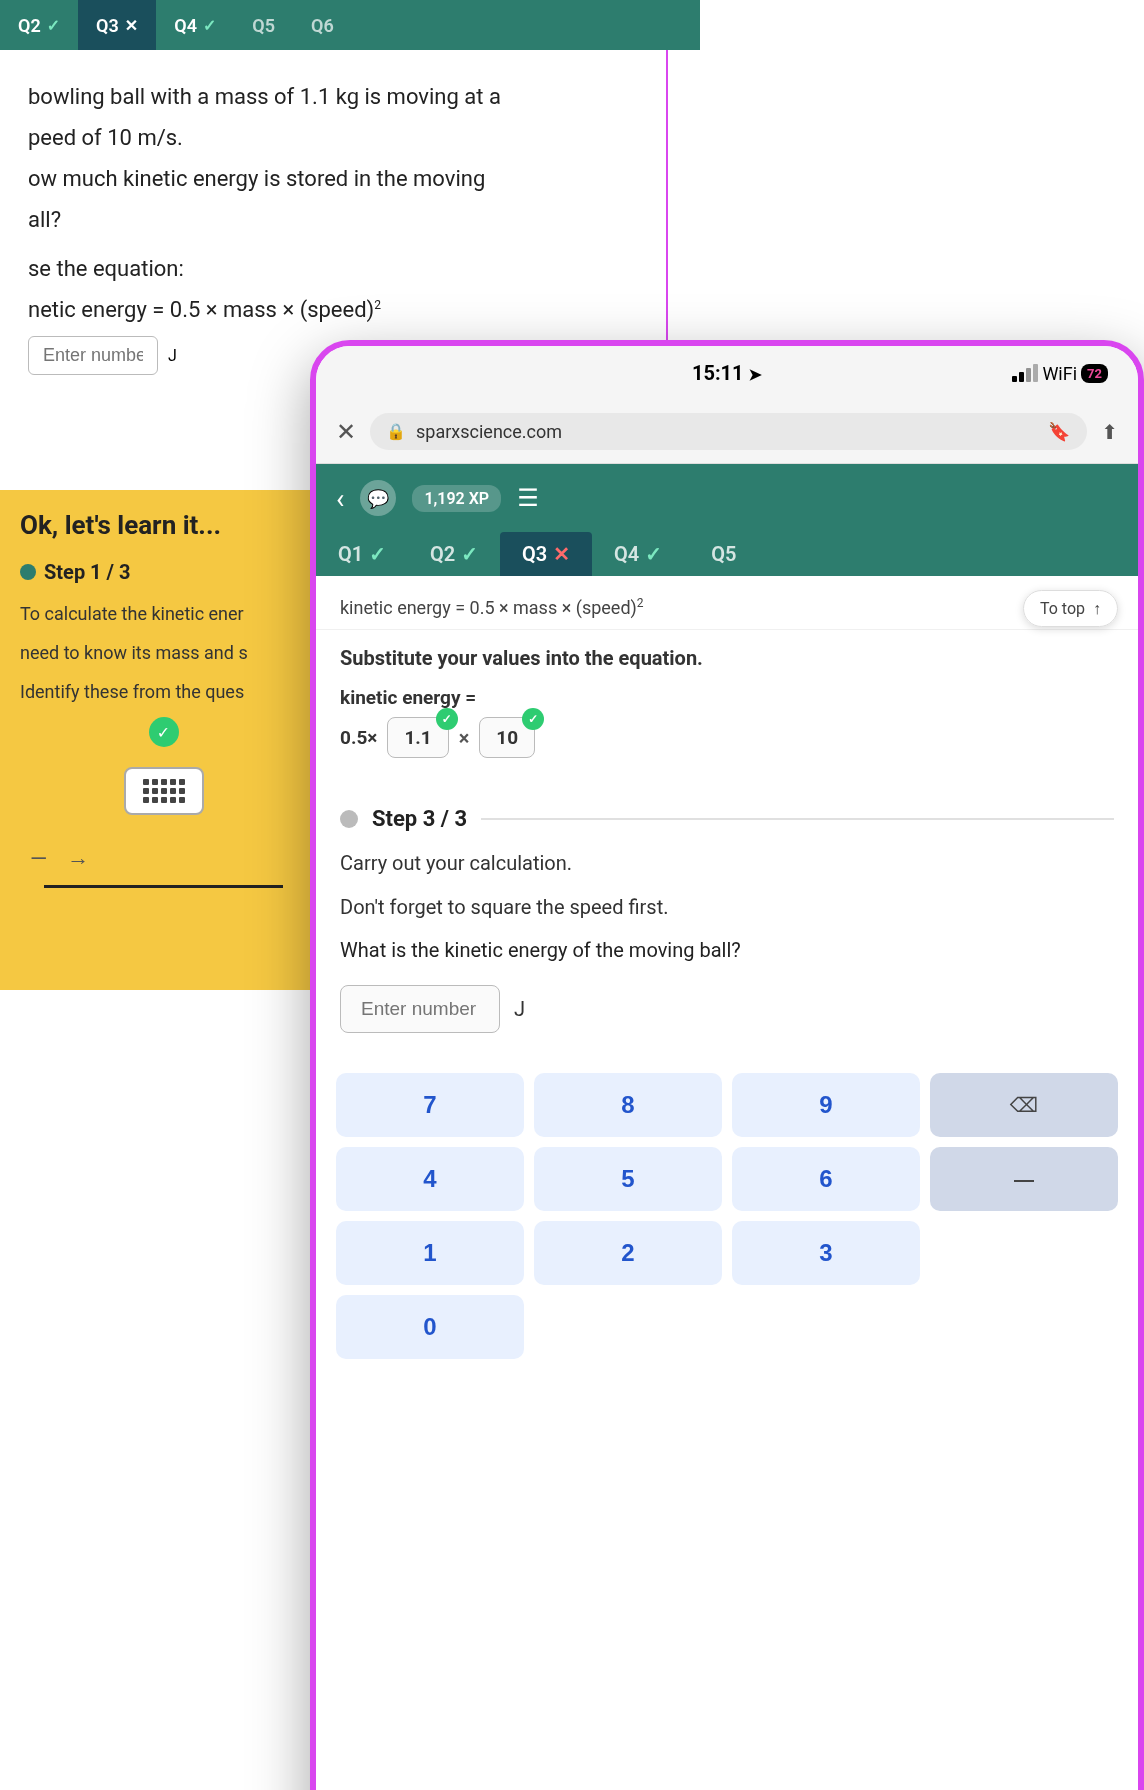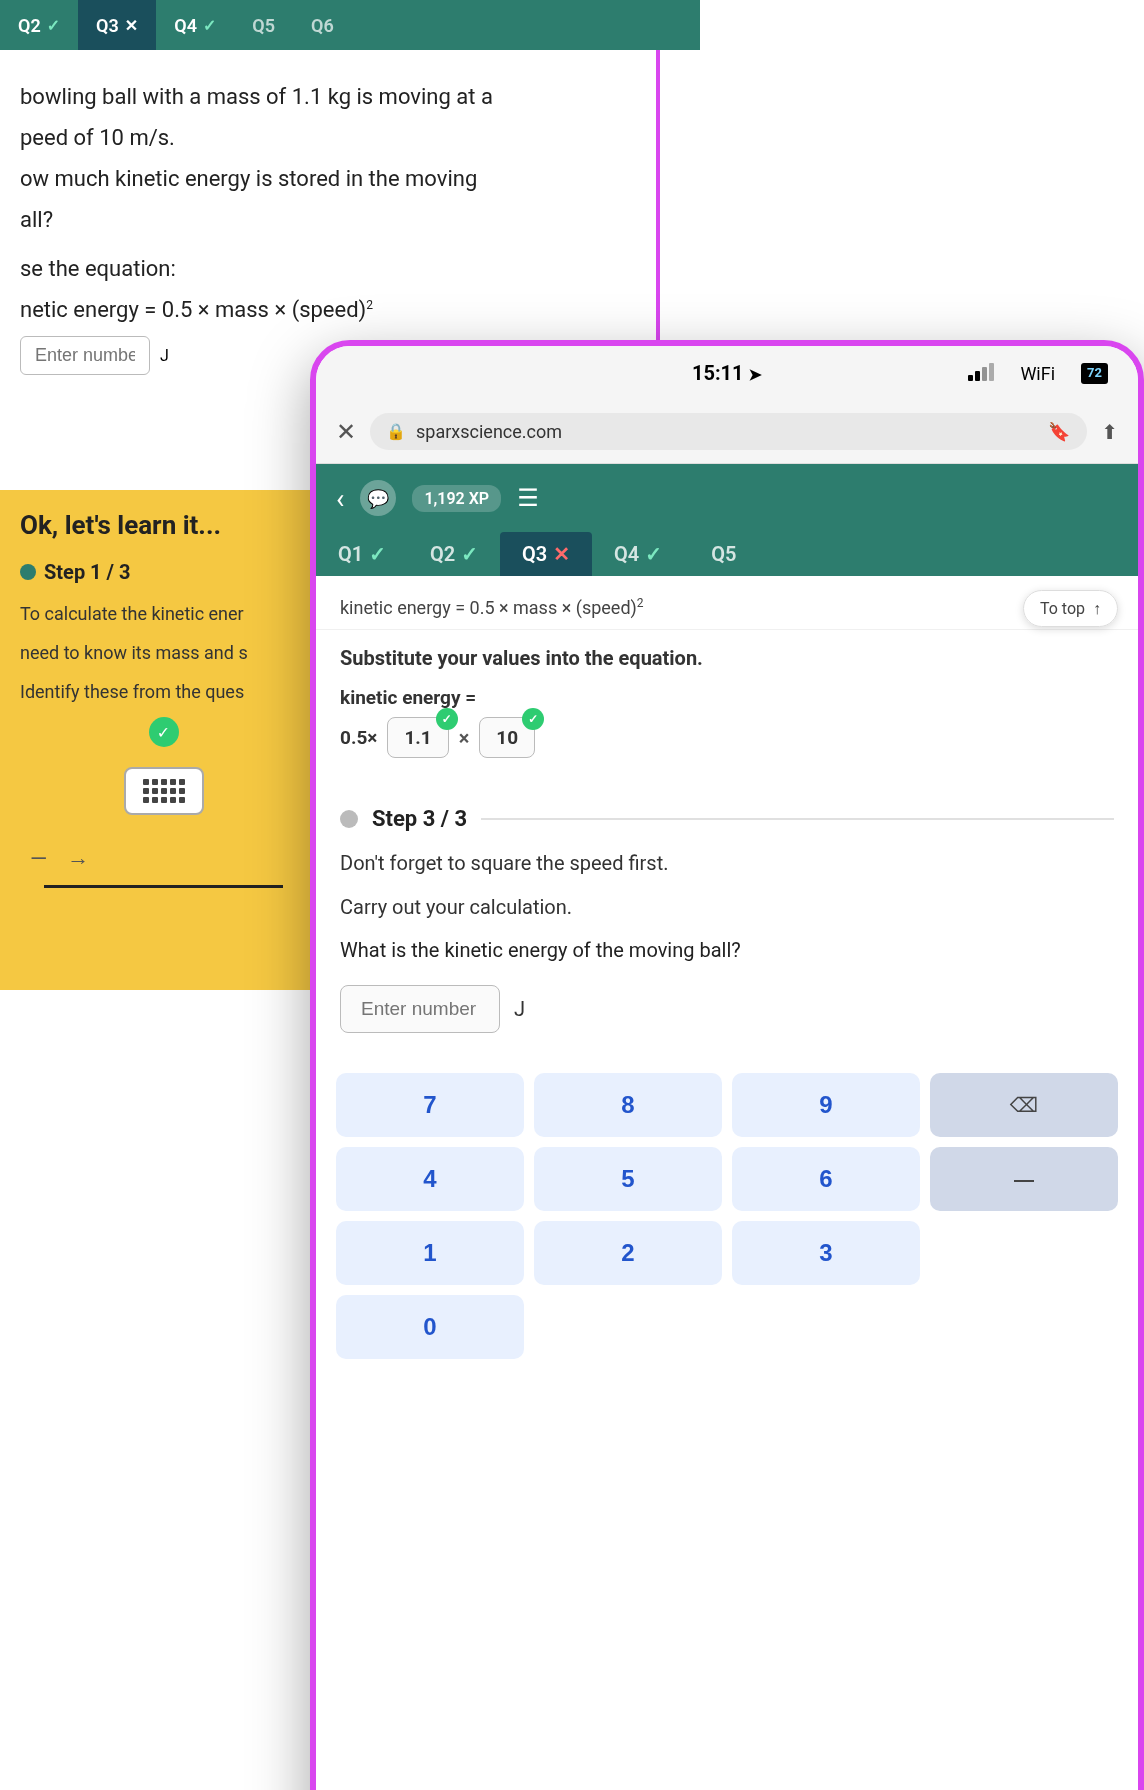--- a/index.html
+++ b/index.html
@@ -45,25 +45,25 @@
     }
     .q-tab-bg.active-dark {
       background: #1a4f5c;
     }
     .check-icon { color: #7ce8c0; font-size: 16px; }
     .x-icon { color: #fff; font-size: 16px; }
 
     
     .bg-content {
       position: absolute;
-      top: 50px; left: 0;
+      top: 50px; left: 8px;
       width: 660px;
       padding: 30px 20px;
       background: #fff;
-      border-right: 4px solid #d946ef;
+      border-right: 2px solid #d946ef;
     }
 
     .bg-content p {
       font-size: 22px;
       line-height: 1.5;
       color: #222;
       margin-bottom: 8px;
     }
 
     .bg-input-row {
@@ -195,38 +195,39 @@
       font-weight: 700;
       color: #000;
       position: absolute;
       left: 50%;
       transform: translateX(-50%);
     }
     .status-icons {
       position: absolute;
       right: 30px;
       display: flex;
-      gap: 26px;
+      align-items: center;
+      gap: 4px;
     }
     .signal-bars {
       display: flex;
       align-items: flex-end;
       gap: 2px;
       height: 18px;
     }
     .signal-bar {
       width: 5px;
       background: #000;
       border-radius: 1px;
     }
     .wifi-icon { font-size: 18px; color: #000; }
     .battery-box {
       background: #000;
-      color: #7dd3fc;
-      border-radius: 3px;
+      color: #ec4899;
+      border-radius: 8px;
       padding: 2px 6px;
       font-size: 13px;
       font-weight: 700;
     }
 
     
     .browser-bar {
       height: 64px;
       background: #f5f5f5;
       display: flex;
@@ -699,22 +700,22 @@
       </div>
     </div>
 
     <div class="step-section">
       <div class="step-header">
         <div class="step-circle"></div>
         <span class="step-title">Step 3 / 3</span>
         <div class="step-line"></div>
       </div>
 
+      <p class="step-text">Carry out your calculation.</p>
       <p class="step-text">Don't forget to square the speed first.</p>
-      <p class="step-text">Carry out your calculation.</p>
 
       <p class="step-question">What is the kinetic energy of the moving ball?</p>
 
       <div class="answer-row">
         <input class="answer-input" placeholder="Enter number" readonly="" style="">
         <span class="answer-unit">J</span>
       </div>
     </div>
 
     <div class="keypad">

